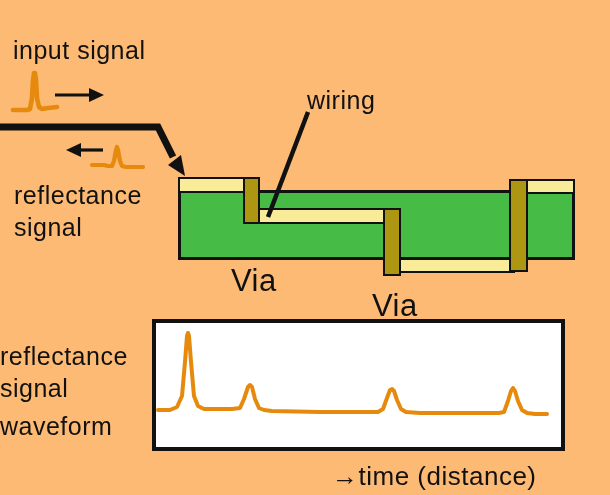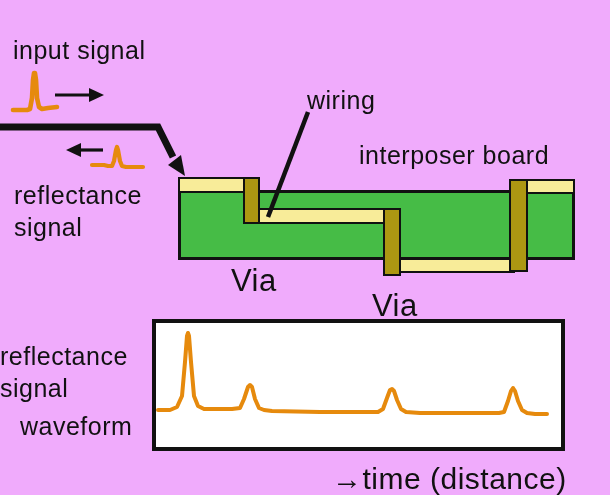--- a/index.html
+++ b/index.html
@@ -1,17 +1,17 @@
 <!DOCTYPE html>
 <html style="--signal-orange: #E68A0D; --board-green: #46BC46; --wiring-yellow: #F8EC99; --via-olive: #AD9712; --line-black: #111111;"><head>
 <meta charset="utf-8">
 <style>
   html,body{margin:0;padding:0;background:#fff;}
   #stage{
-    position:relative;width:610px;height:495px;background:#f0abfc;
+    position:relative;width:610px;height:495px;background:#fdba74;
     overflow:hidden;font-family:"Liberation Sans", sans-serif;color:#111;
   }
   .lbl{
     position:absolute;font-size:25px;line-height:1.15;letter-spacing:0.5px;
     white-space:nowrap;color:#111;
   }
   .lbl-small{font-size:31px;}
   
   .piece{position:absolute;box-sizing:border-box;}
   #green-board{
@@ -71,21 +71,20 @@
 
     <line x1="308" y1="112" x2="268" y2="217" stroke="#111111" stroke-width="4.5"></line>
 
     <path id="waveform-path" fill="none" stroke="#E68A0D" stroke-width="4" stroke-linejoin="round" stroke-linecap="round" d="M158,410 L170,410 L177,407 L182,396 L185,362 L187,336 L188,333 L189,336 L191,362 L194,396 L198,406 L204,409 L212,409 L232,409 L240,408 L244,399 L248,387 L250,385 L252,387 L255,399 L259,408 L264,410 L272,411 L320,412 L368,412 L378,412 L383,409 L387,398 L390,390 L392,389 L394,391 L397,400 L401,409 L406,412 L420,413 L470,413 L499,413 L504,412 L508,401 L511,391 L513,388 L515,391 L518,401 L522,410 L527,413 L535,414 L547,414"></path>
   </svg>
 
   <div class="lbl txt-layer" style="left:13px;top:36px;">input signal</div>
   <div class="lbl txt-layer" style="left:14px;top:181px;">reflectance</div>
   <div class="lbl txt-layer" style="left:14px;top:213px;">signal</div>
   <div class="lbl txt-layer" style="left:307px;top:86px;">wiring</div>
-  <div class="lbl txt-layer" style="left:359px;top:141px;">interposer board</div>
   <div class="lbl lbl-small txt-layer" style="left:231px;top:263px;">Via</div>
   <div class="lbl lbl-small txt-layer" style="left:372px;top:288px;">Via</div>
   <div class="lbl txt-layer" style="left:0px;top:342px;">reflectance</div>
   <div class="lbl txt-layer" style="left:0px;top:374px;">signal</div>
-  <div class="lbl txt-layer" style="left:0px;top:412px;margin-left:20px;">waveform</div>
-  <div class="lbl txt-layer" style="left:332px;top:462px;font-size:30px;">→time (distance)</div>
+  <div class="lbl txt-layer" style="left:0px;top:412px;">waveform</div>
+  <div class="lbl txt-layer" style="left:332px;top:462px;font-size:26px;">→time (distance)</div>
 
 </div>
 
 </body></html>

